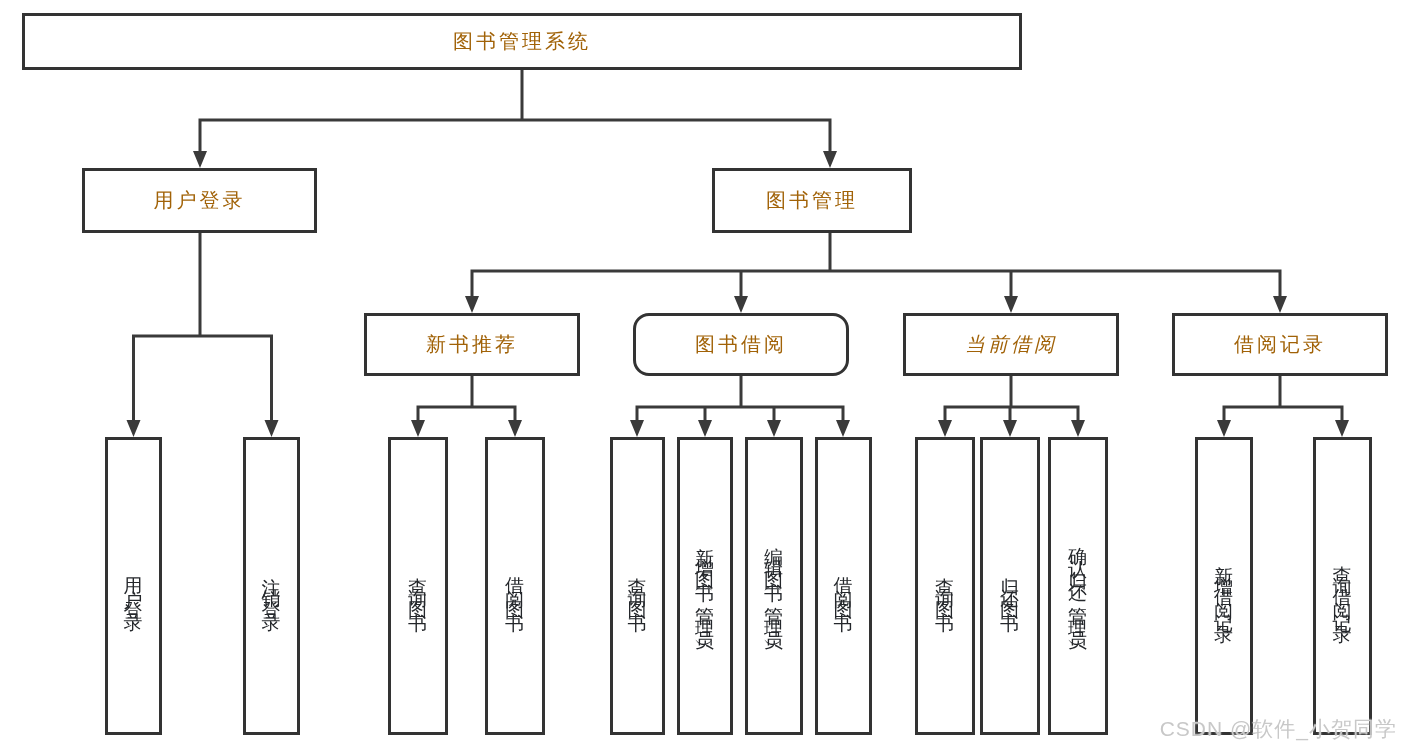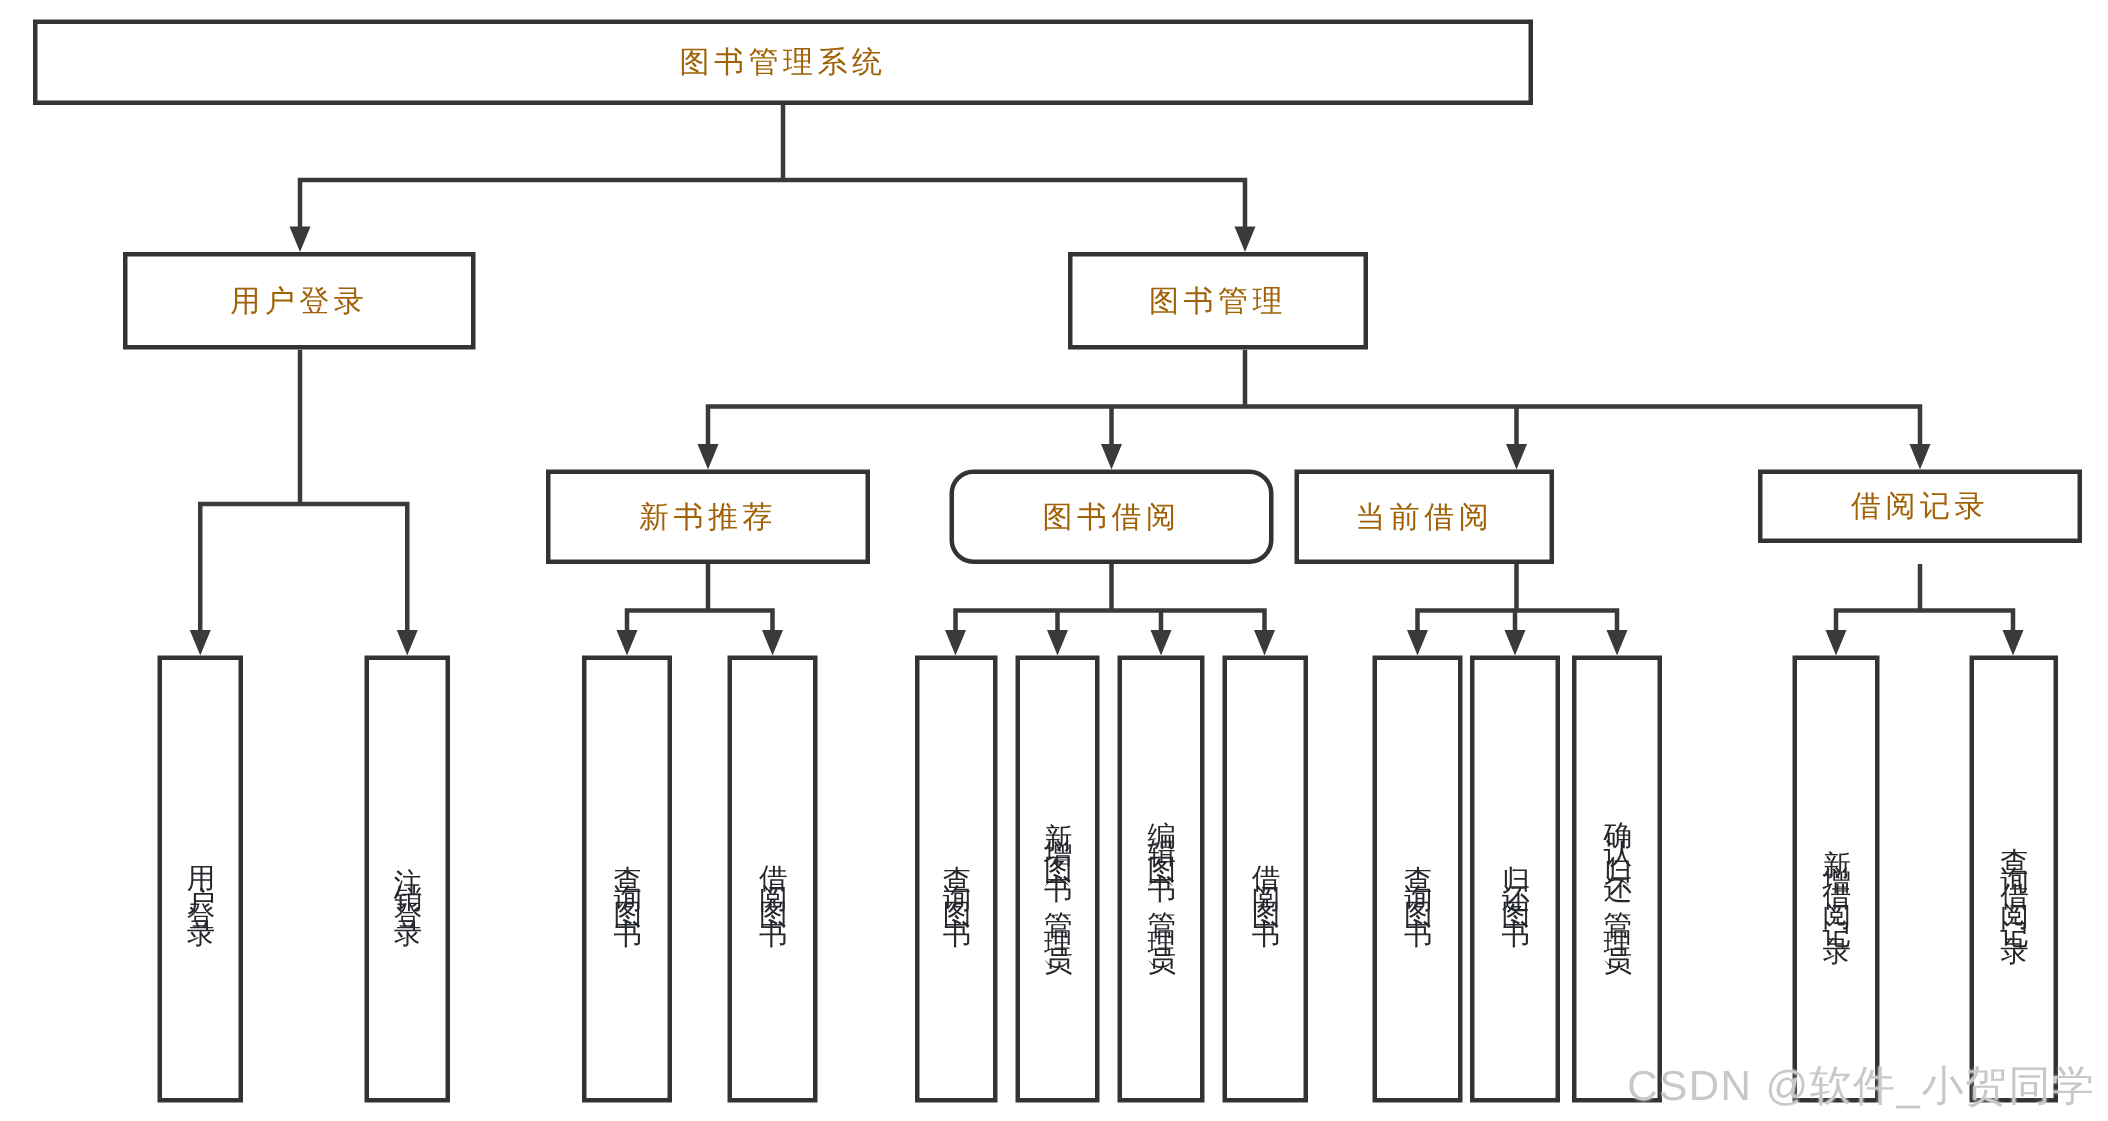--- a/index.html
+++ b/index.html
@@ -45,21 +45,21 @@
     font-size:19px;
     letter-spacing:12px;
     line-height:1;
     white-space:nowrap;
     color:#24272b;
   }
   .watermark{
     position:absolute;
     right:8px;
     bottom:4px;
-    font-size:28px;
+    font-size:21px;
     letter-spacing:1px;
     color:#c8c8c8;
     text-shadow:0 0 2px #ffffff;
     z-index:5;
     white-space:nowrap;
     margin-left:28px;
   }
 </style>
 </head>
 <body>
@@ -102,24 +102,24 @@
   <div class="node" style="left:712px;top:168px;width:200px;height:65px;">
     <span class="hlabel">图书管理</span>
   </div>
 
   <div class="node" style="left:364px;top:313px;width:216px;height:63px;">
     <span class="hlabel">新书推荐</span>
   </div>
   <div class="node" style="left:633px;top:313px;width:216px;height:63px;border-radius:16px;">
     <span class="hlabel">图书借阅</span>
   </div>
-  <div class="node" style="left:863px;top:313px;width:173px;height:63px;">
+  <div class="node" style="left:903px;top:313px;width:216px;height:63px;font-style:italic;">
     <span class="hlabel">当前借阅</span>
   </div>
-  <div class="node" style="left:1172px;top:313px;width:216px;height:49px;">
+  <div class="node" style="left:1172px;top:313px;width:216px;height:63px;">
     <span class="hlabel">借阅记录</span>
   </div>
 
   <div class="leaf" style="left:105px;width:57px;">
     <span class="vlabel">用户登录</span>
   </div>
   <div class="leaf" style="left:243px;width:57px;">
     <span class="vlabel">注销登录</span>
   </div>
 

